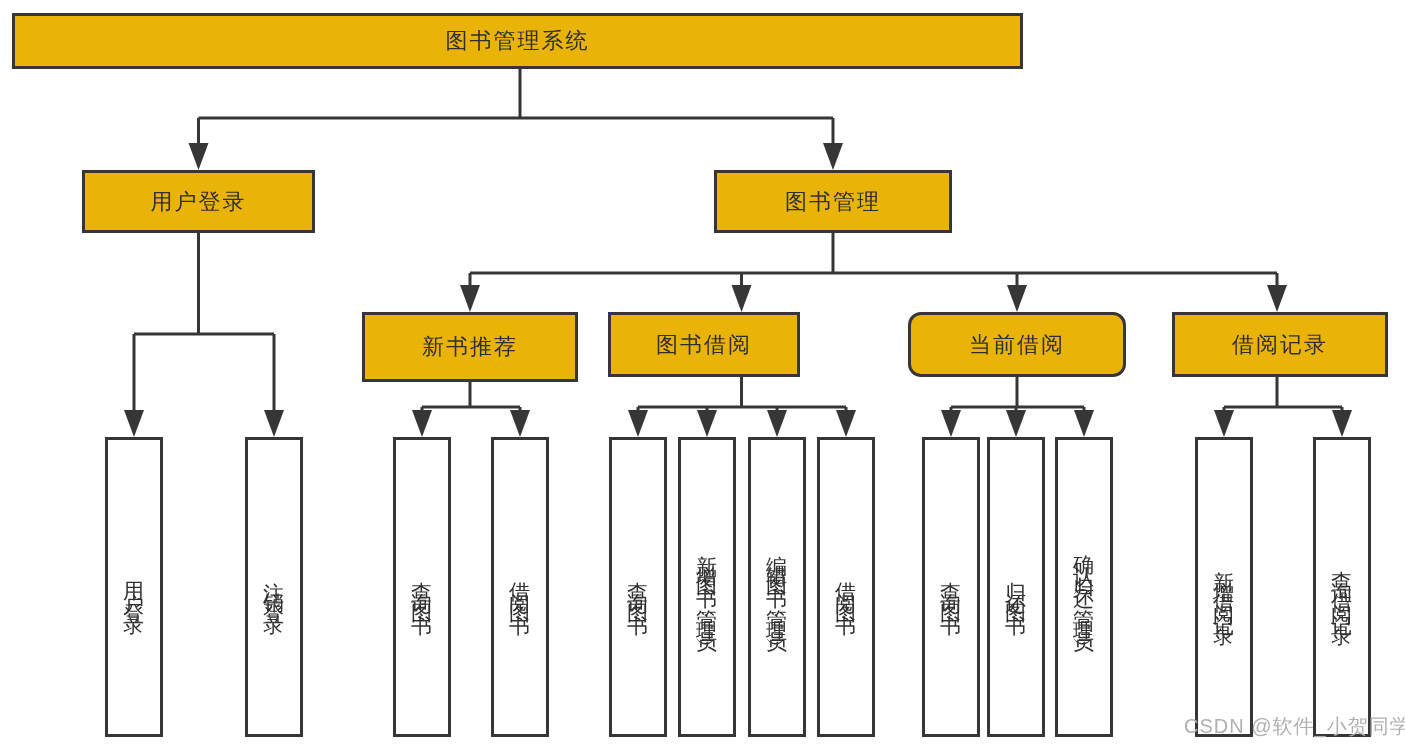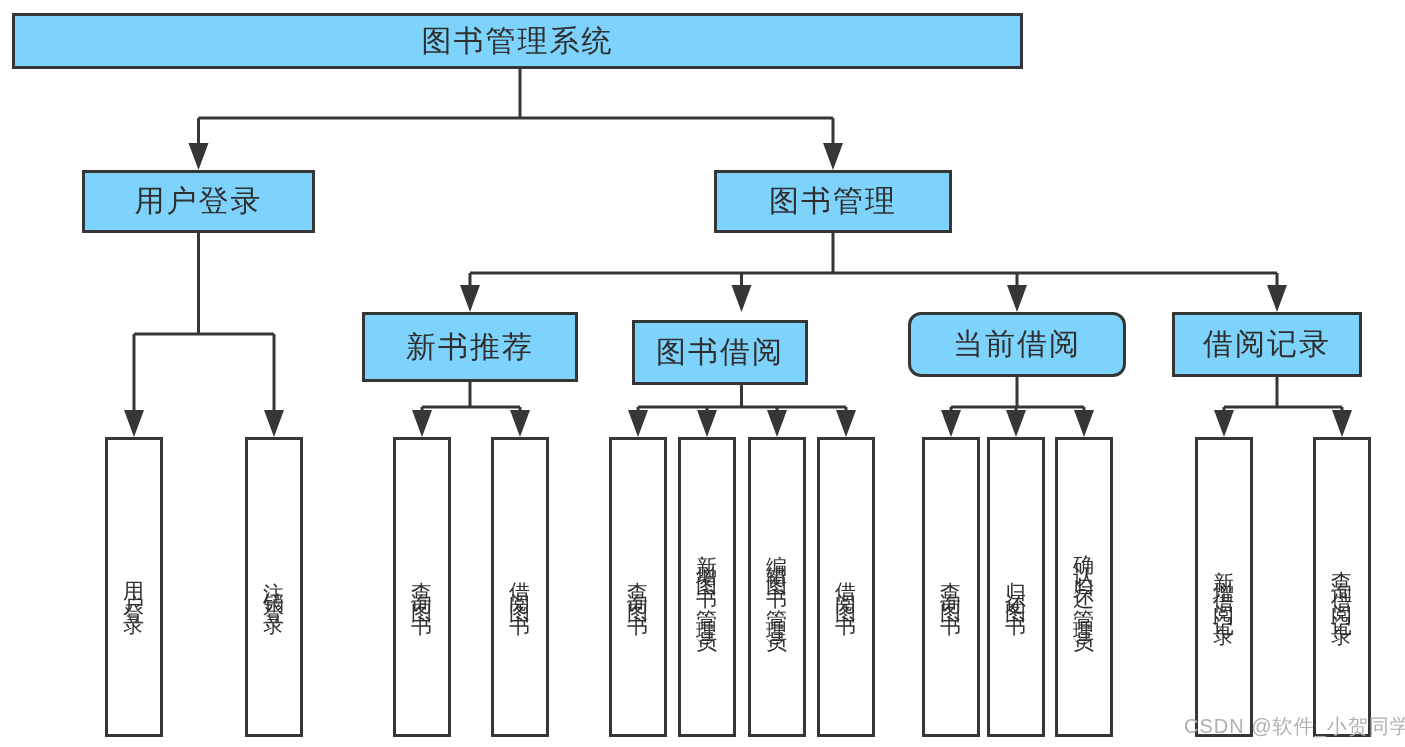--- a/index.html
+++ b/index.html
@@ -7,28 +7,28 @@
     position: relative;
     width: 1405px;
     height: 747px;
     background: #ffffff;
     font-family: "Liberation Sans", sans-serif;
     overflow: hidden;
   }
   svg.wires { position: absolute; left: 0; top: 0; z-index: 1; }
   .hnode {
     position: absolute;
-    background: #7dd3fc;
+    background: #eab308;
     border: 3px solid #363636;
     box-sizing: border-box;
     display: flex;
     align-items: center;
     justify-content: center;
     color: #2f2f2f;
-    font-size: 30px;
+    font-size: 22px;
     letter-spacing: 2px;
     z-index: 2;
   }
   .vnode {
     position: absolute;
     top: 437px;
     width: 58px;
     height: 300px;
     background: #ffffff;
     border: 3px solid #363636;
@@ -44,23 +44,23 @@
     text-orientation: mixed;
     font-size: 21px;
     letter-spacing: 11px;
     line-height: 1;
     white-space: nowrap;
   }
   #nd-root          { left: 12px;   top: 13px;  width: 1011px; height: 56px; }
   #nd-user-login    { left: 82px;   top: 170px; width: 233px;  height: 63px; }
   #nd-book-mgmt     { left: 714px;  top: 170px; width: 238px;  height: 63px; }
   #nd-new-book      { left: 362px;  top: 312px; width: 216px;  height: 70px; }
-  #nd-book-borrow   { left: 632px;  top: 312px; width: 176px;  height: 65px; margin-top: 8px; }
+  #nd-book-borrow   { left: 608px;  top: 312px; width: 192px;  height: 65px; }
   #nd-current-borrow{ left: 908px;  top: 312px; width: 218px;  height: 65px; border-radius: 13px; }
-  #nd-borrow-record { left: 1172px; top: 312px; width: 190px;  height: 65px; }
+  #nd-borrow-record { left: 1172px; top: 312px; width: 216px;  height: 65px; }
   #lf-login      { left: 105px; }
   #lf-logout     { left: 245px; }
   #lf-rec-query  { left: 393px; }
   #lf-rec-borrow { left: 491px; }
   #lf-bb-query   { left: 609px; }
   #lf-bb-add     { left: 678px; }
   #lf-bb-edit    { left: 748px; }
   #lf-bb-borrow  { left: 817px; }
   #lf-cb-query   { left: 922px; }
   #lf-cb-return  { left: 987px; }

